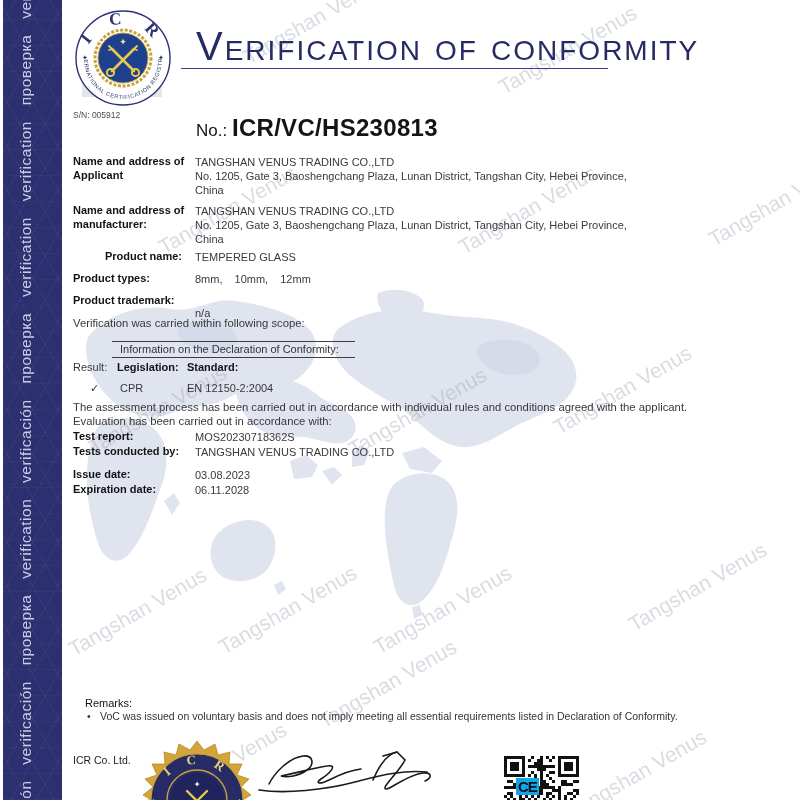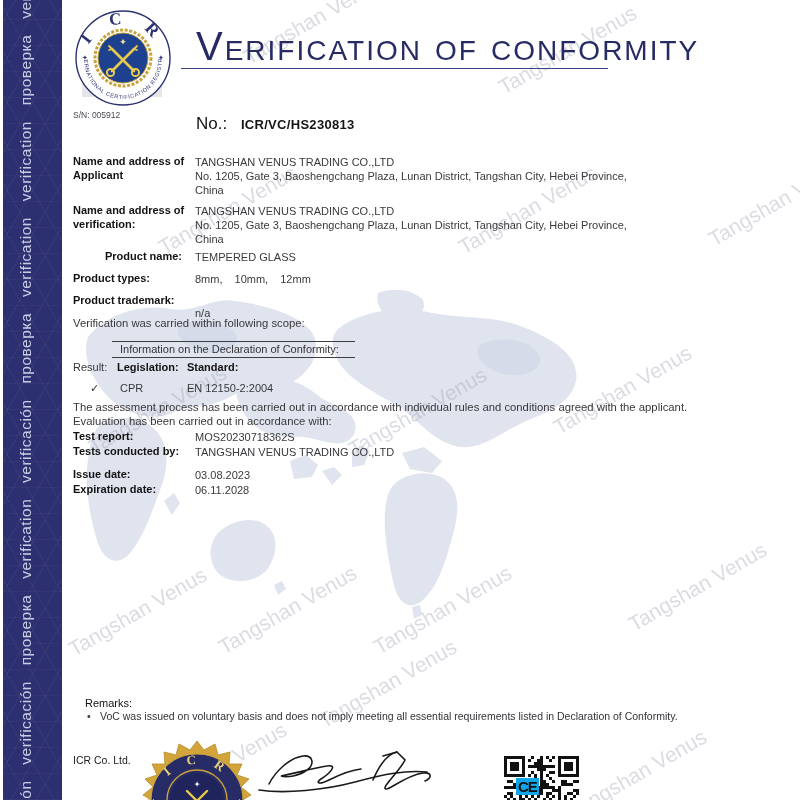--- a/index.html
+++ b/index.html
@@ -26,21 +26,21 @@
   .map { position:absolute; left:60px; top:285px; pointer-events:none; }
 
   
   .logo-band { position:absolute; left:82px; top:57px; width:80px; height:40px; background:#e6e6e9; }
   .logo { position:absolute; left:73px; top:8px; }
   .title { position:absolute; left:180px; top:24px; font-variant:small-caps;
            font-size:40px; letter-spacing:2px; color:#262c63; }
   .title-rule { position:absolute; left:181px; top:68px; width:427px; border-top:1.6px solid #3b4080; }
   .serial { position:absolute; left:73px; top:110px; font-size:8.5px; color:#4a4a55; }
   .cert-no { position:absolute; left:196px; top:114px; font-size:17px; color:#141414; }
-  .cert-no b { font-size:13px; letter-spacing:0.3px;margin-left:9px; }
+  .cert-no b { font-size:24px; letter-spacing:0.3px; }
 
   
   .lbl { position:absolute; left:73px; width:120px; font-size:11px; font-weight:bold;
          color:#131313; line-height:13.5px; }
   .val { position:absolute; left:195px; width:560px; font-size:11px; color:#3a3a3e; line-height:14px; }
   .plain { position:absolute; left:73px; font-size:11.3px; color:#38383c; }
 
   .decl-box { position:absolute; left:112px; top:341px; width:243px;
       border-top:1.2px solid #3d3d42; border-bottom:1.2px solid #3d3d42;
       font-size:11px; color:#333338; padding:1px 0 2px 8px; }
@@ -158,21 +158,21 @@
   <span>Applicant</span>
 </div>
 <div class="val" style="top:155px;">
   <span>TANGSHAN VENUS TRADING CO.,LTD</span><br>
   <span>No. 1205, Gate 3, Baoshengchang Plaza, Lunan District, Tangshan City, Hebei Province,</span><br>
   <span>China</span>
 </div>
 
 <div class="lbl" style="top:204px;">
   <span>Name and address of</span><br>
-  <span>verification:</span>
+  <span>manufacturer:</span>
 </div>
 <div class="val" style="top:204px;">
   <span>TANGSHAN VENUS TRADING CO.,LTD</span><br>
   <span>No. 1205, Gate 3, Baoshengchang Plaza, Lunan District, Tangshan City, Hebei Province,</span><br>
   <span>China</span>
 </div>
 
 <div class="lbl" style="top:250px; width:120px;padding-left:32px;">Product name:</div>
 <div class="val" style="top:250px;">TEMPERED GLASS</div>
 

